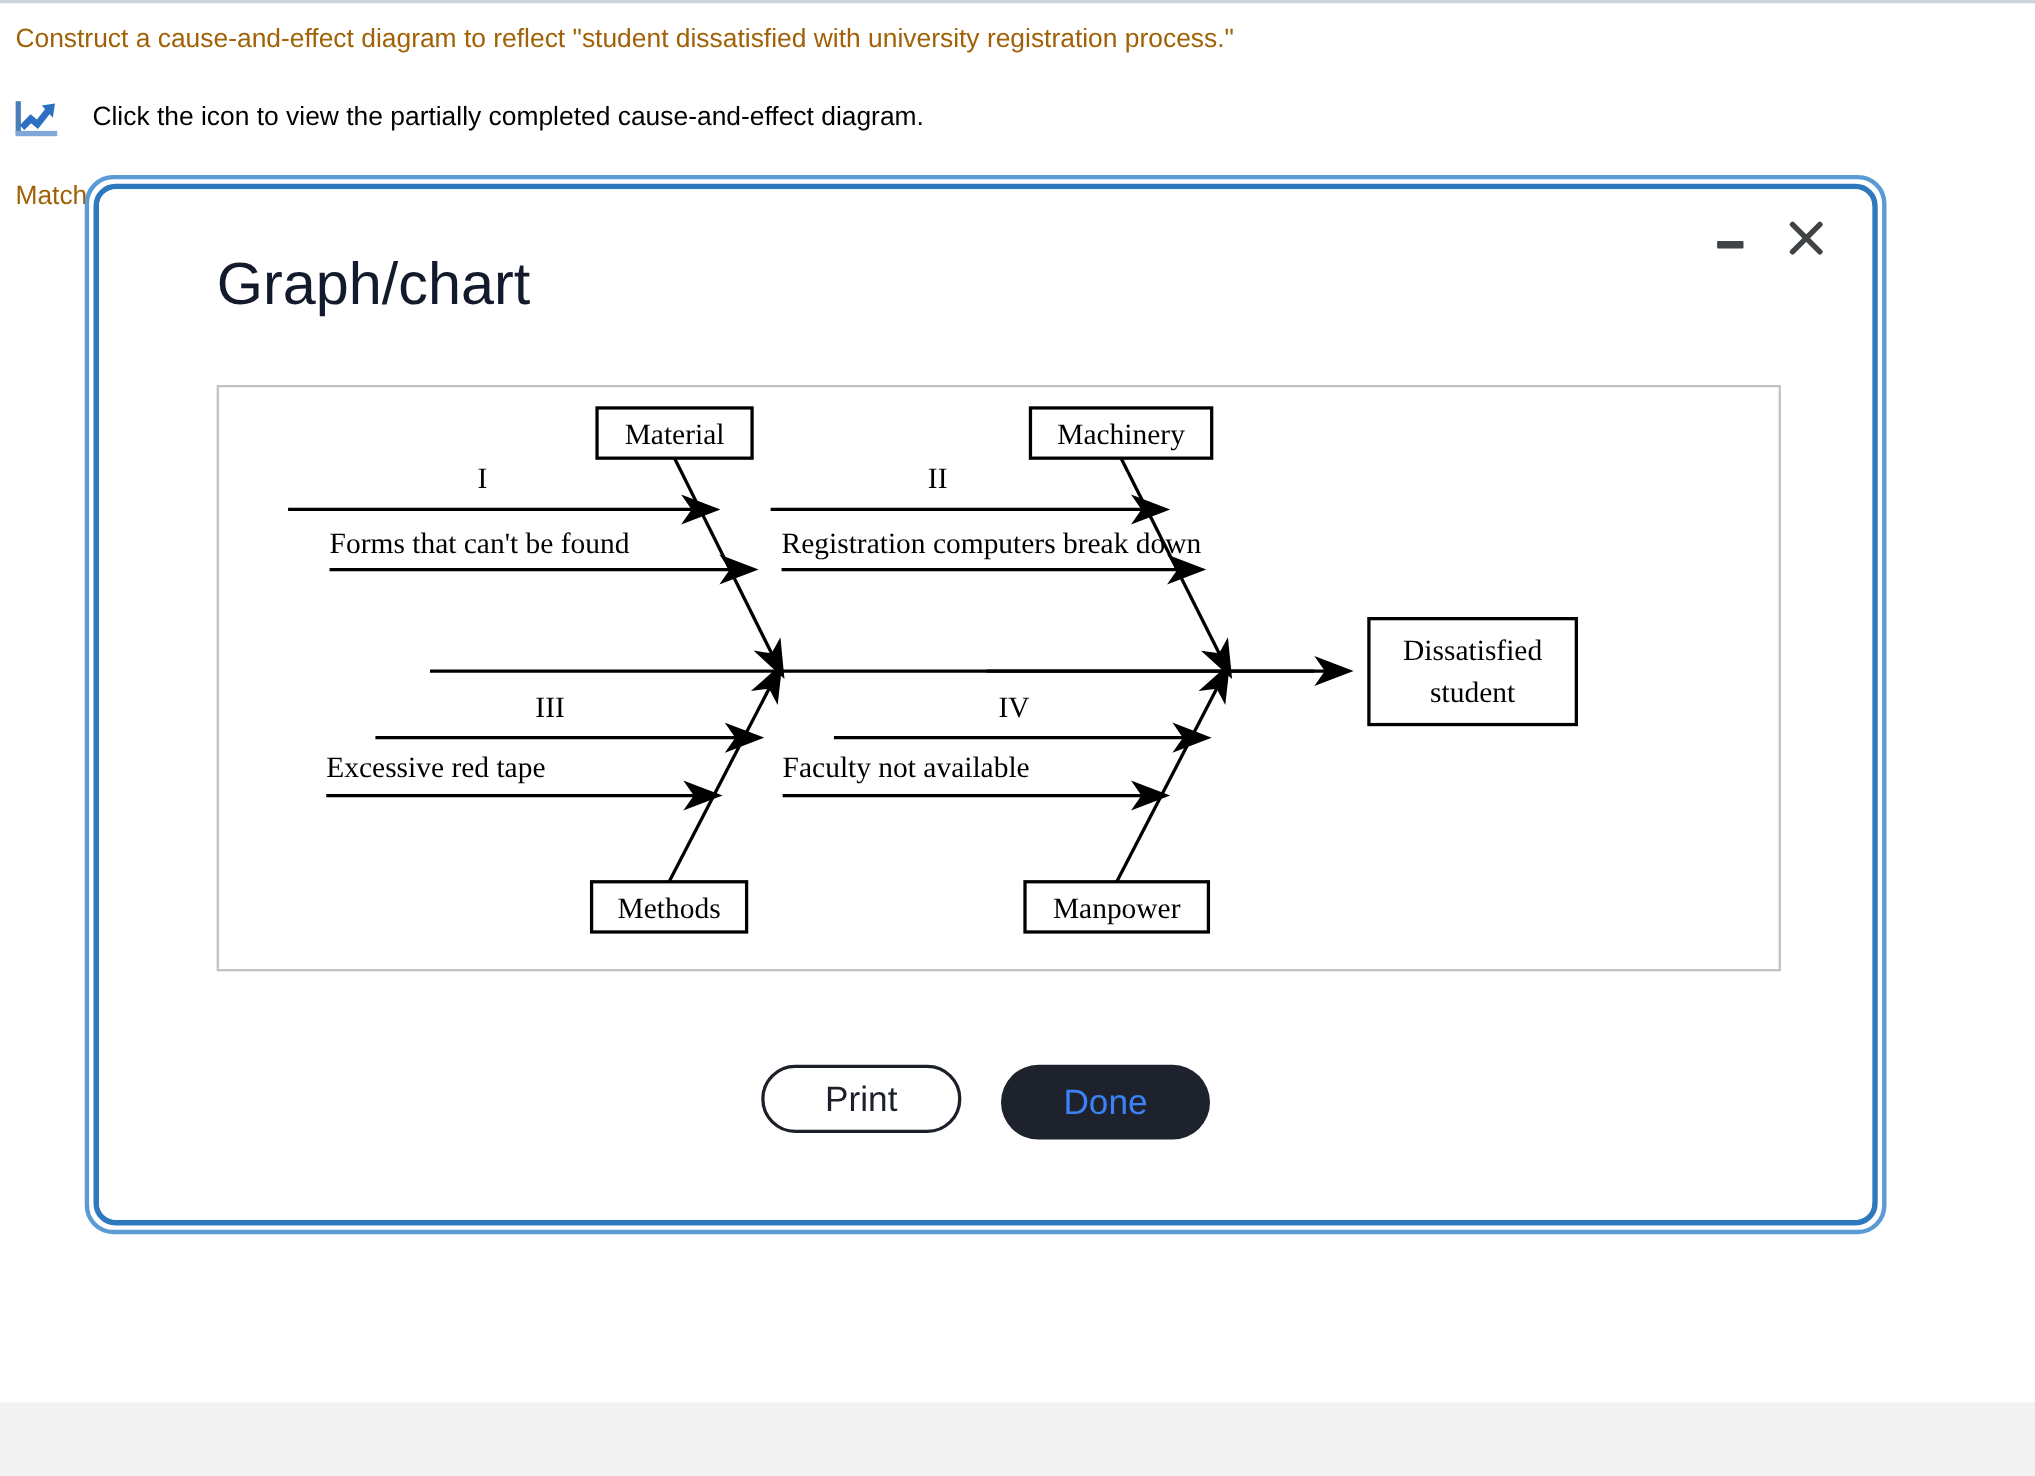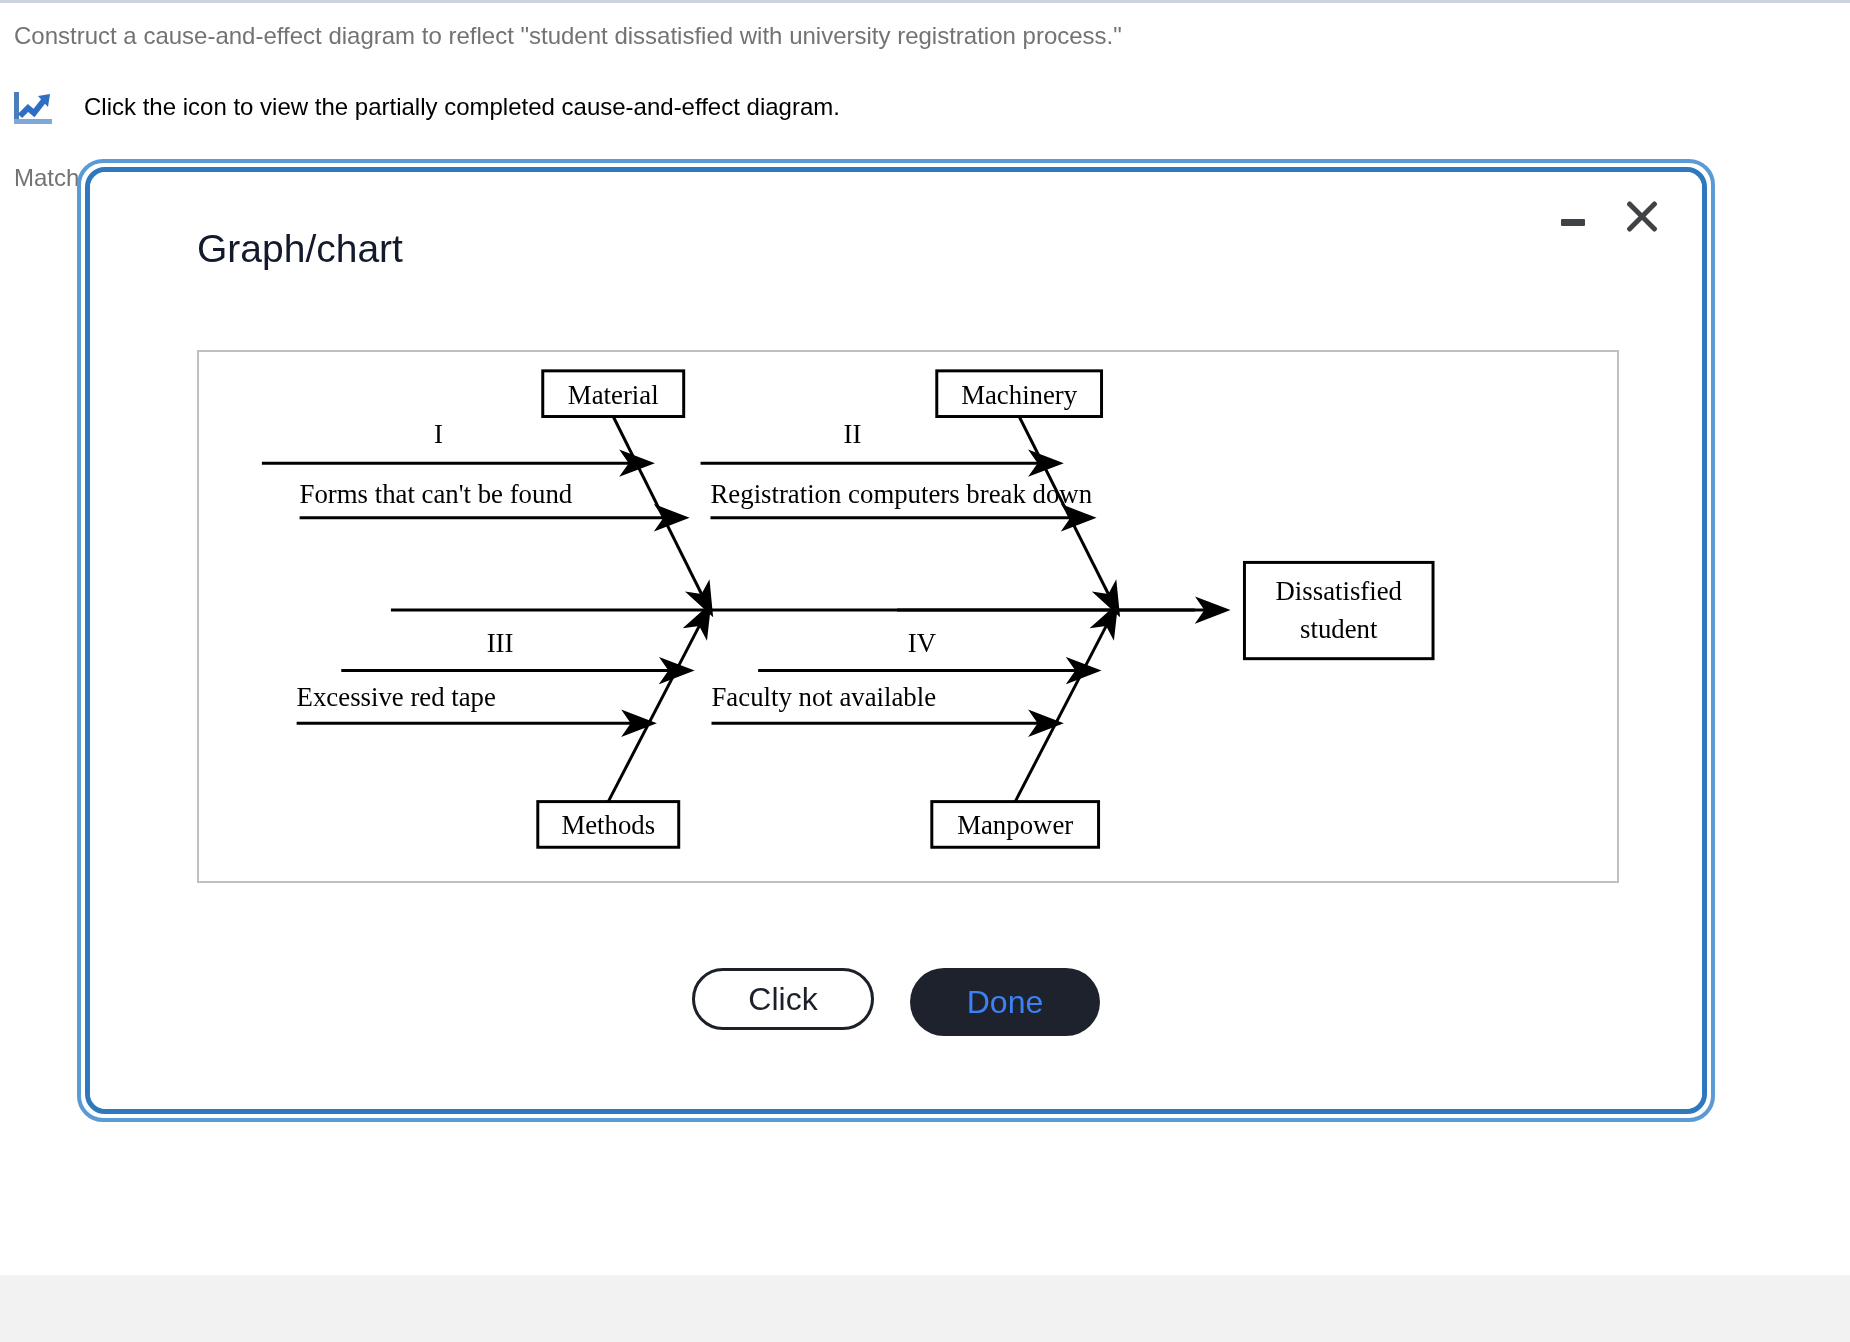--- a/index.html
+++ b/index.html
@@ -26,21 +26,21 @@
     background: #cdd3de;
   }
 
   
   .page-text {
     position: absolute;
     left: 14px;
     font-family: "Liberation Sans", sans-serif;
     font-size: 24px;
     line-height: 1.2;
-    color: #737373;
+    color: #a16207;
     white-space: nowrap;
   }
   .q-line-1 { top: 22px; }
   .q-line-3 { top: 164px; }
 
   .icon-line {
     position: absolute;
     left: 14px;
     top: 90px;
     display: flex;
@@ -123,21 +123,21 @@
     background: #3f4346;
     border-radius: 2px;
   }
   .btn-close::before { transform: rotate(45deg); }
   .btn-close::after  { transform: rotate(-45deg); }
 
   .modal-title {
     position: absolute;
     left: 107px;
     top: 55px;
-    font-size: 39px;
+    font-size: 54px;
     color: #121a2c;
     font-family: "Liberation Sans", sans-serif;
   }
 
   
   .diagram-frame {
     position: absolute;
     left: 107px;
     top: 178px;
     width: 1422px;
@@ -274,21 +274,21 @@
 
           <text class="fish-label-c" x="725" y="302">IV</text>
           <line x1="560" y1="321" x2="900" y2="321" stroke="#000" stroke-width="3" marker-end="url(#ah)"></line>
 
           <text class="fish-label" x="513" y="357">Faculty not available</text>
           <line x1="513" y1="374" x2="862" y2="374" stroke="#000" stroke-width="3" marker-end="url(#ah)"></line>
         </svg>
       </div>
 
       <div class="modal-actions">
-        <button class="btn btn-print">Click</button>
+        <button class="btn btn-print">Print</button>
         <button class="btn btn-done">Done</button>
       </div>
 
     </div>
   </div>
 </div>
 
 <div class="footer-band"></div>
 
 </body></html>

